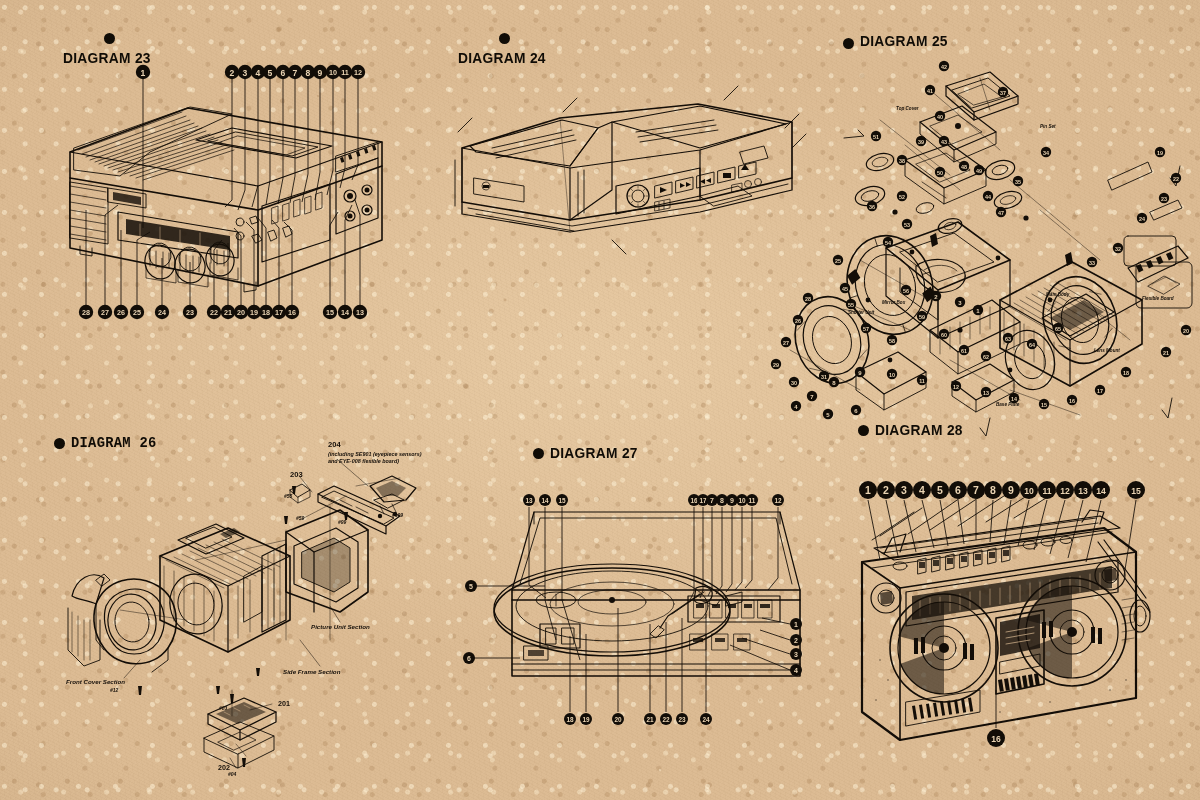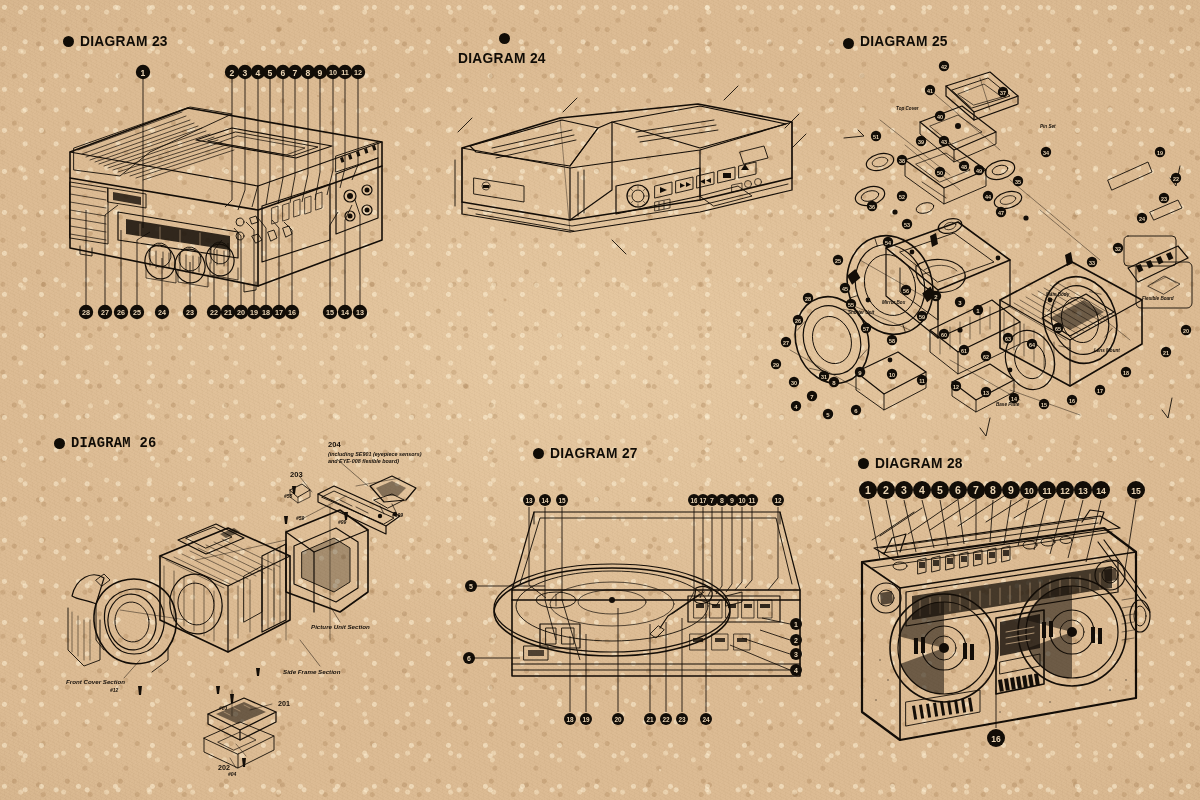--- a/index.html
+++ b/index.html
@@ -99,41 +99,41 @@
     <circle cx="1000" cy="560" r="1.4"></circle>
       <circle cx="120" cy="700" r="1.3"></circle>
       <circle cx="560" cy="110" r="1.5"></circle>
     <circle cx="830" cy="600" r="1.2"></circle>
       <circle cx="1120" cy="330" r="1.4"></circle>
       <circle cx="300" cy="500" r="1.3"></circle>
     <circle cx="660" cy="770" r="1.2"></circle>
   </g>
 </svg>
 
-<div class="dtitle" style="left:63px;top:33px;">
+<div class="dtitle" style="left:63px;top:33px;flex-direction:column;">
   <span class="bullet"></span>
   <span class="txt">DIAGRAM 23</span>
 </div>
 <div class="dtitle" style="left:458px;top:33px;flex-direction:column;">
   <span class="bullet"></span>
   <span class="txt">DIAGRAM 24</span>
 </div>
 <div class="dtitle" style="left:843px;top:33px;align-items:flex-end;">
   <span class="bullet"></span>
   <span class="txt">DIAGRAM 25</span>
 </div>
 <div class="dtitle" style="left:54px;top:435px;font-family:Liberation Mono, monospace;">
   <span class="bullet"></span>
   <span class="txt">DIAGRAM 26</span>
 </div>
 <div class="dtitle" style="left:533px;top:445px;">
   <span class="bullet"></span>
   <span class="txt">DIAGRAM 27</span>
 </div>
-<div class="dtitle" style="left:858px;top:455px;">
+<div class="dtitle" style="left:858px;top:422px;">
   <span class="bullet"></span>
   <span class="txt">DIAGRAM 28</span>
 </div>
 
 <svg class="layer" width="1200" height="800" viewBox="0 0 1200 800">
   <g>
     <path class="lead" d="M143 78 L143 228"></path>
     <path class="lead" d="M232 78 L232 200 L225 207"></path>
     <path class="lead" d="M245 78 L245 190 L238 210"></path>
     <path class="lead" d="M258 78 L258 185 L252 207"></path>

